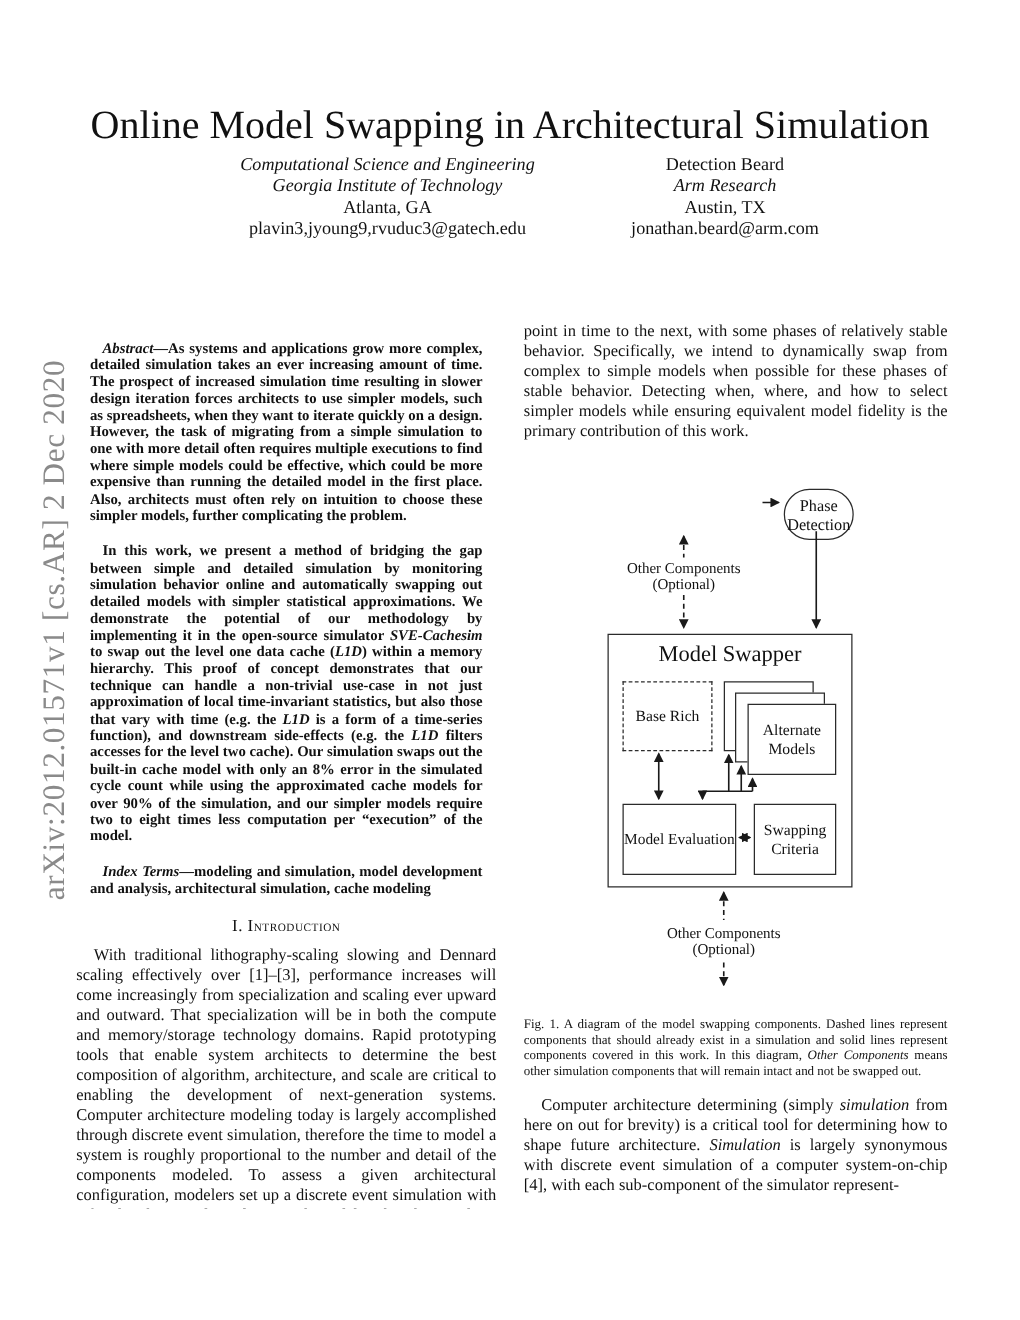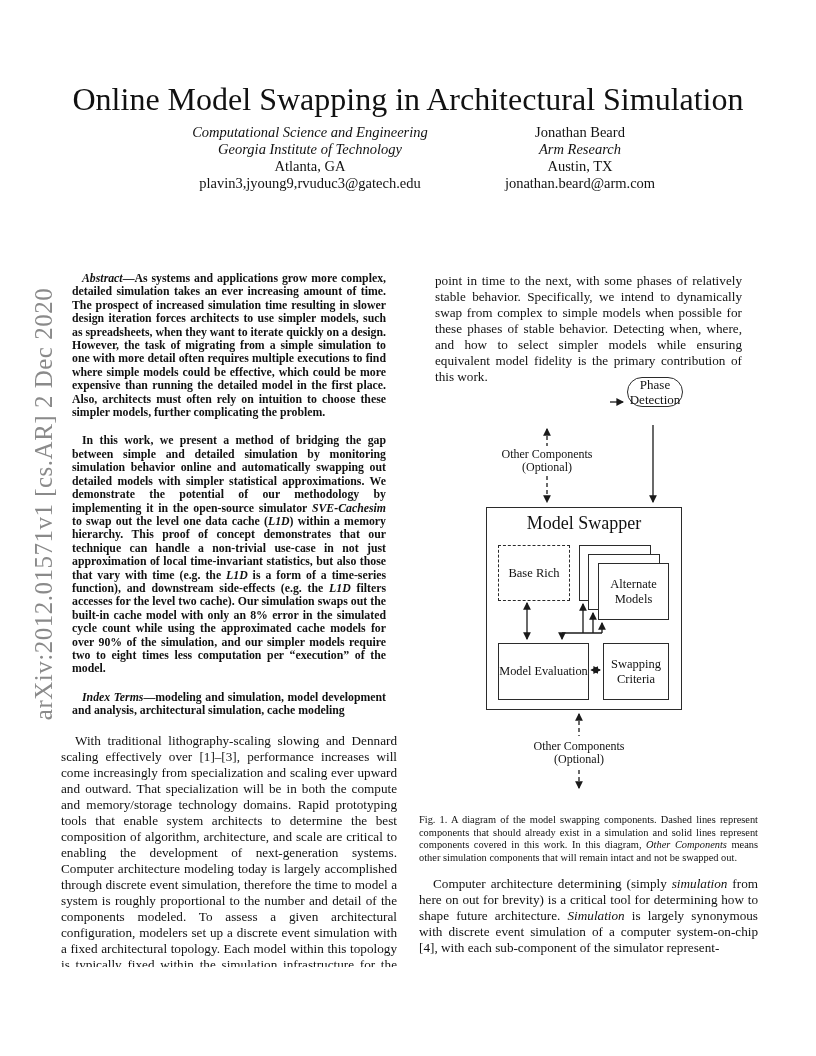--- a/index.html
+++ b/index.html
@@ -41,21 +41,21 @@
   .abstract{font-size:11.8px; line-height:13.4px; font-weight:bold;}
   .abstract p{margin:15px; text-indent:10px;}
   .section-heading{
     text-align:center; font-size:13.5px;
     font-variant:small-caps; letter-spacing:0.4px;
     margin:10px 0 7px 0; font-weight:normal;
   }
   .bodytext{font-size:13.2px; line-height:16px;}
   .bodytext p{margin:4px; text-indent:14px;}
   .rc-para1{left:419px; top:257px; width:339px; font-size:13.2px; line-height:16px;}
-  .rc-para1 p{margin:16px;}
+  .rc-para1 p{margin:0;}
   .rc-para2{left:419px; top:876px; width:339px; font-size:13.2px; line-height:16px;}
   .rc-para2 p{margin:0; text-indent:14px;}
   .caption{
     left:419px; top:814px; width:339px;
     font-size:10.4px; line-height:12.6px;
   }
   .ri{font-style:italic;}
   .rb{font-weight:bold;}
   
   .figure{
@@ -63,21 +63,21 @@
   }
   .fnode{
     position:absolute; background:#fff;
     display:flex; align-items:center; justify-content:center;
     text-align:center; font-size:13px; line-height:15px; color:#111;
     box-sizing:border-box;
   }
   .solidbox{border:1.5px solid #2b2b2b;}
   .dashbox{border:1.4px dashed #2b2b2b;}
   .core-model{left:60px; top:4px; width:131px; height:49px;}
-  .phase-detection{left:208px; top:5px; width:56px; height:30px;border-radius:23px;}
+  .phase-detection{left:208px; top:19px; width:56px; height:41px;border-radius:23px;}
   .model-swapper{left:67px; top:135px; width:196px; height:203px; background:#fff;}
   .ms-title{
     position:absolute; left:67px; top:141px; width:196px;
     text-align:center; font-size:18px;
   }
   .base-model{left:79px; top:173px; width:72px; height:56px; font-size:12.5px;}
   .alt-back{left:160px; top:173px; width:72px; height:56px; z-index:1;}
   .alt-mid{left:169px; top:182px; width:72px; height:56px; z-index:2;}
   .alt-front{left:179px; top:191px; width:71px; height:57px; z-index:3; font-size:12.5px; line-height:15px;}
   .model-evaluation{left:79px; top:271px; width:91px; height:57px; font-size:12.3px;}
@@ -100,33 +100,34 @@
   <h1 class="title">Online Model Swapping in Architectural Simulation</h1>
 
   <div class="authors-row">
     <div class="author-block a1">
       <div class="it">Computational Science and Engineering</div>
       <div class="it">Georgia Institute of Technology</div>
       <div>Atlanta, GA</div>
       <div>plavin3,jyoung9,rvuduc3@gatech.edu</div>
     </div>
     <div class="author-block a2">
-      <div>Jonathan Beard</div>
+      <div>Detection Beard</div>
       <div class="it">Arm Research</div>
       <div>Austin, TX</div>
       <div>jonathan.beard@arm.com</div>
     </div>
   </div>
 
   <div class="col leftcol">
     <div class="abstract">
       <p><span class="rb ri">Abstract</span><span class="rb">—As systems and applications grow more complex, detailed simulation takes an ever increasing amount of time. The prospect of increased simulation time resulting in slower design iteration forces architects to use simpler models, such as spreadsheets, when they want to iterate quickly on a design. However, the task of migrating from a simple simulation to one with more detail often requires multiple executions to find where simple models could be effective, which could be more expensive than running the detailed model in the first place. Also, architects must often rely on intuition to choose these simpler models, further complicating the problem.</span></p>
       <p><span class="rb">In this work, we present a method of bridging the gap between simple and detailed simulation by monitoring simulation behavior online and automatically swapping out detailed models with simpler statistical approximations. We demonstrate the potential of our methodology by implementing it in the open-source simulator </span><span class="rb ri">SVE-Cachesim</span><span class="rb"> to swap out the level one data cache (</span><span class="rb ri">L1D</span><span class="rb">) within a memory hierarchy. This proof of concept demonstrates that our technique can handle a non-trivial use-case in not just approximation of local time-invariant statistics, but also those that vary with time (e.g. the </span><span class="rb ri">L1D</span><span class="rb"> is a form of a time-series function), and downstream side-effects (e.g. the </span><span class="rb ri">L1D</span><span class="rb"> filters accesses for the level two cache). Our simulation swaps out the built-in cache model with only an 8% error in the simulated cycle count while using the approximated cache models for over 90% of the simulation, and our simpler models require two to eight times less computation per “execution” of the model.</span></p>
       <p><span class="rb ri">Index Terms</span><span class="rb">—modeling and simulation, model development and analysis, architectural simulation, cache modeling</span></p>
     </div>
+    <div class="section-heading">I. Introduction</div>
     <div class="bodytext">
       <p>With traditional lithography-scaling slowing and Dennard scaling effectively over [1]–[3], performance increases will come increasingly from specialization and scaling ever upward and outward. That specialization will be in both the compute and memory/storage technology domains. Rapid prototyping tools that enable system architects to determine the best composition of algorithm, architecture, and scale are critical to enabling the development of next-generation systems. Computer architecture modeling today is largely accomplished through discrete event simulation, therefore the time to model a system is roughly proportional to the number and detail of the components modeled. To assess a given architectural configuration, modelers set up a discrete event simulation with a fixed architectural topology. Each model within this topology is typically fixed within the simulation infrastructure for the duration of simulation. However, applications are not fixed, and they typically have rich variation in activity from one</p>
     </div>
   </div>
 
   <div class="col rc-para1">
     <p>point in time to the next, with some phases of relatively stable behavior. Specifically, we intend to dynamically swap from complex to simple models when possible for these phases of stable behavior. Detecting when, where, and how to select simpler models while ensuring equivalent model fidelity is the primary contribution of this work.</p>
   </div>
 
   <div class="figure">

